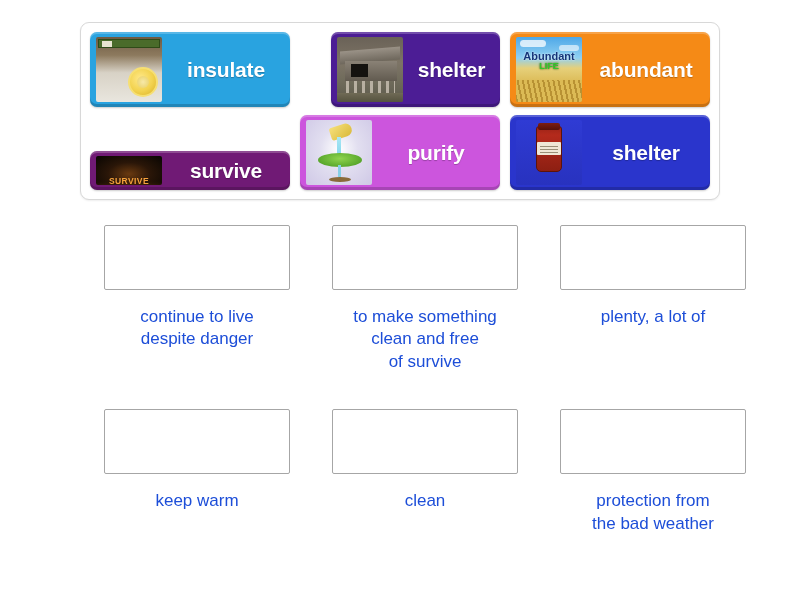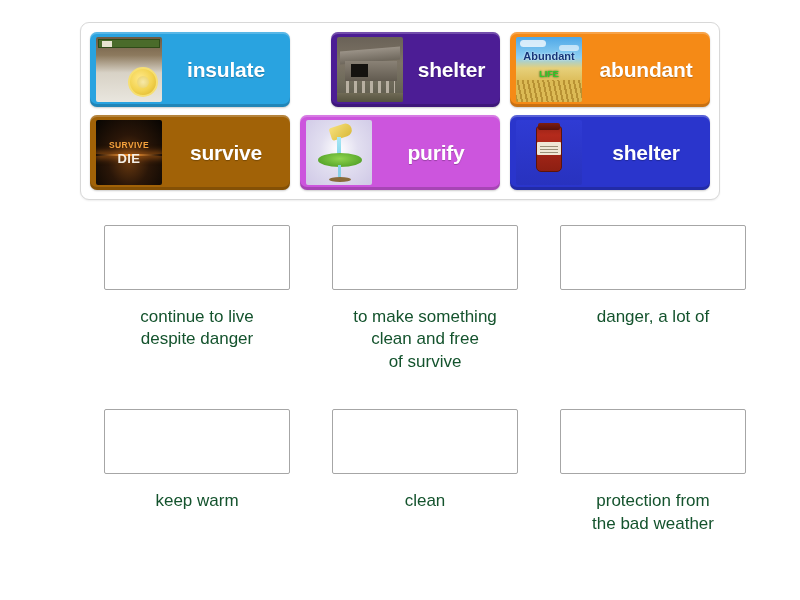--- a/index.html
+++ b/index.html
@@ -123,21 +123,21 @@
   .art-abundant .cloud2 {
     position: absolute; top: 8px; right: 3px; width: 20px; height: 6px;
     background: rgba(255,255,255,0.6); border-radius: 6px;
   }
   .art-abundant .t1 {
     position: absolute; top: 14px; left: 0; right: 0; text-align: center;
     font-size: 11px; font-weight: bold; color: #14357a; line-height: 1;
     text-shadow: 0 0 2px #fff;
   }
   .art-abundant .t2 {
-    position: absolute; top: 33px; left: 0; right: 0; text-align: center;
+    position: absolute; top: 25px; left: 0; right: 0; text-align: center;
     font-size: 9px; font-weight: bold; color: #34c82a; line-height: 1;
     text-shadow: 0 0 2px #0a3a06;
   }
   .art-abundant .field {
     position: absolute; left:0; right:0; bottom:0; height: 22px;
     background: repeating-linear-gradient(78deg,#b89233 0 2px, #dcbb55 2px 5px);
   }
 
   
   .art-survive { background: radial-gradient(ellipse at 50% 62%, #6a3a10 0%, #2a1608 45%, #070502 100%); }
@@ -230,21 +230,21 @@
     background: #ffffff;
     border: 1px solid #a6a6a6;
     border-radius: 2px;
   }
   .answer-text {
     margin-top: 16px;
     width: 200px;
     text-align: center;
     font-size: 17px;
     line-height: 1.32;
-    color: #14532d;
+    color: #1d4ed8;
     white-space: pre-line;
   }
 </style>
 </head>
 <body>
 
 <div class="tile-bank">
   <div class="tile-grid">
 
     <div class="tile" id="tile-0" style="background: rgb(41, 163, 224);">
@@ -276,21 +276,21 @@
           <div class="cloud"></div>
           <div class="cloud2"></div>
           <div class="t1">Abundant</div>
           <div class="t2">LIFE</div>
           <div class="field"></div>
         </div>
       </div>
       <div class="tile-label">abundant</div>
     </div>
 
-    <div class="tile" id="tile-3" style="background: #a16207;">
+    <div class="tile" id="tile-3" style="background: #701a75; margin-top: 36px;">
       <div class="tile-thumb">
         <div class="thumb-inner art-survive">
           <div class="glow"></div>
           <div class="s1">SURVIVE</div>
           <div class="s2">DIE</div>
         </div>
       </div>
       <div class="tile-label">survive</div>
     </div>
 
@@ -330,21 +330,21 @@
 despite danger</div>
     </div>
     <div class="answer-cell">
       <div class="drop-zone"></div>
       <div class="answer-text">to make something
 clean and free
 of survive</div>
     </div>
     <div class="answer-cell">
       <div class="drop-zone"></div>
-      <div class="answer-text">danger, a lot of</div>
+      <div class="answer-text">plenty, a lot of</div>
     </div>
   </div>
 
   <div class="answer-row row-2">
     <div class="answer-cell">
       <div class="drop-zone"></div>
       <div class="answer-text">keep warm</div>
     </div>
     <div class="answer-cell">
       <div class="drop-zone"></div>

